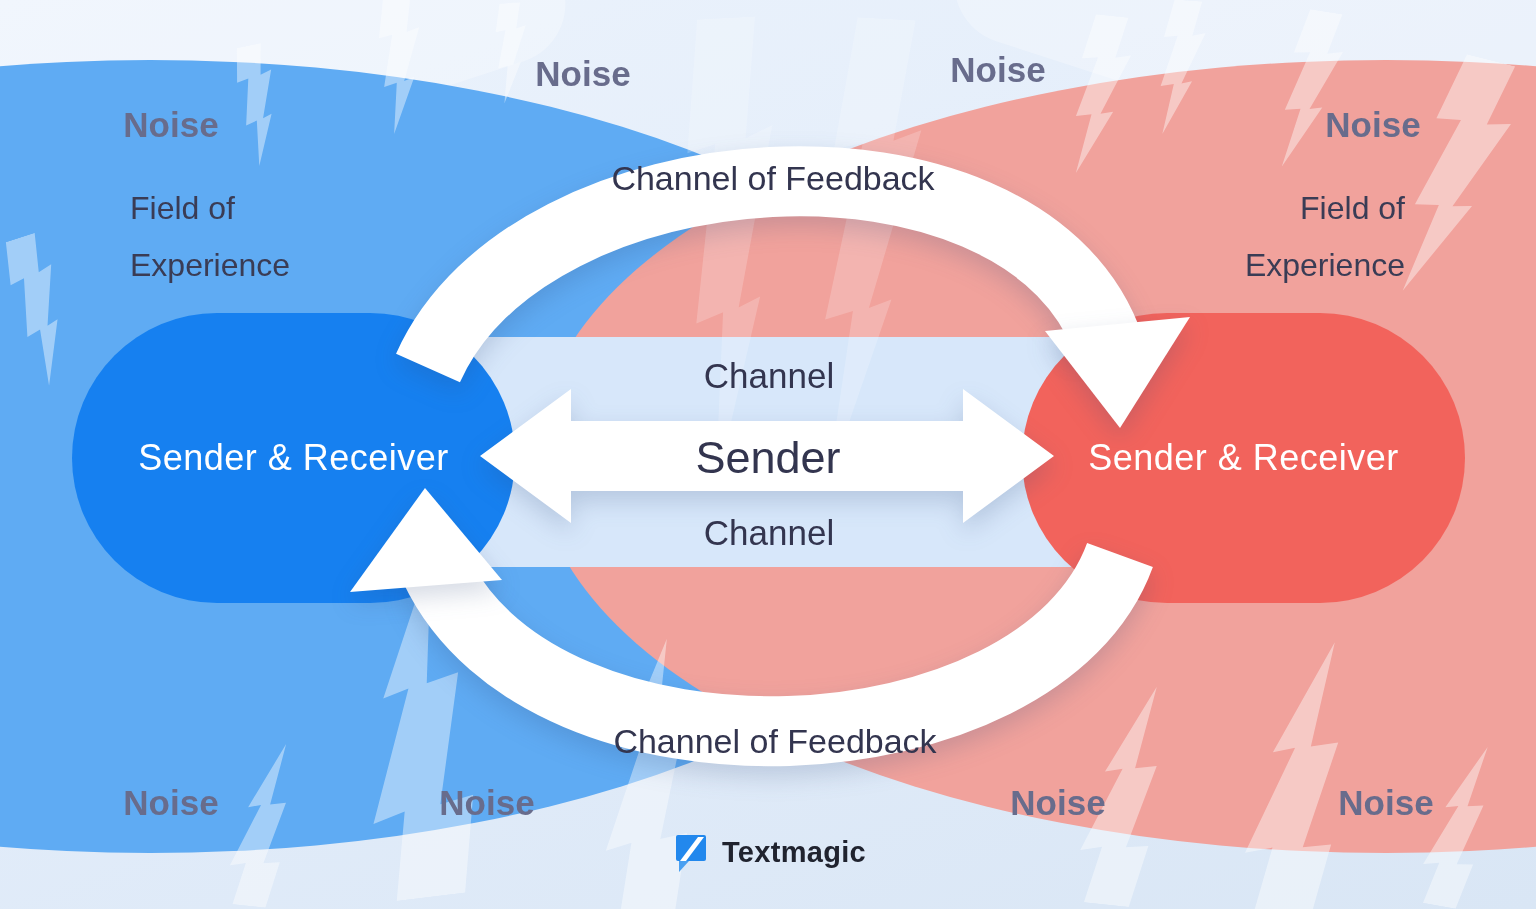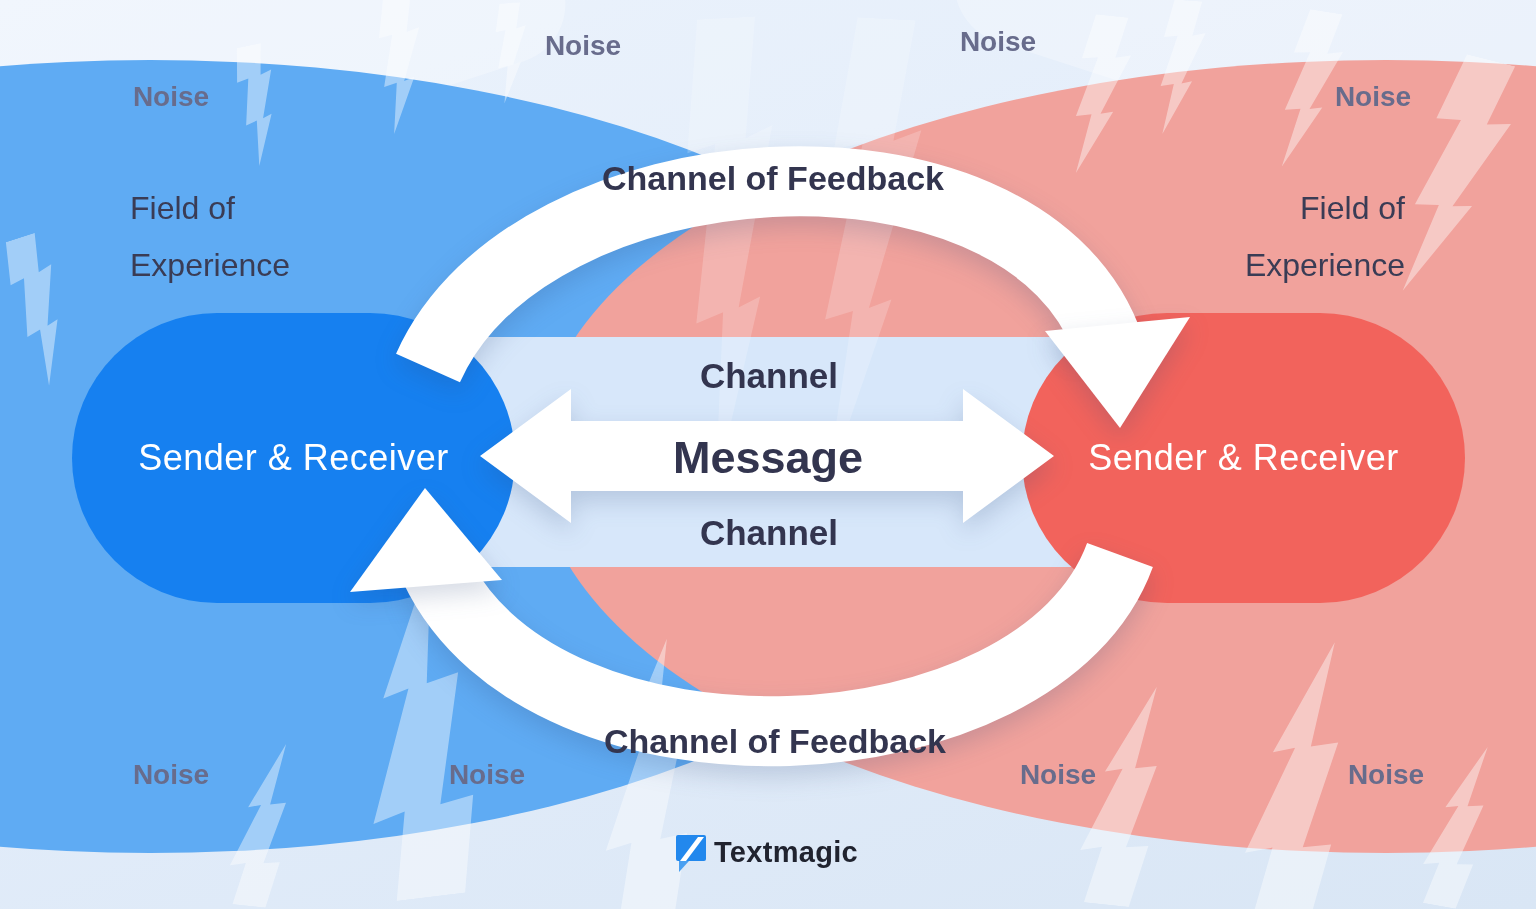--- a/index.html
+++ b/index.html
@@ -42,42 +42,42 @@
         display:flex;align-items:center;justify-content:center;}
   .pill-left{left:72px;background:#1680f0;}
   .pill-right{left:1022px;background:#f2635c;}
   .pill-label{color:#ffffff;font-size:36px;letter-spacing:.5px;white-space:nowrap;}
 
   .overlay{position:absolute;z-index:8;left:0;top:0;}
   .overlay .white-shape{filter:drop-shadow(0 10px 12px rgba(45,70,120,.20));}
   .arcstroke{fill:none;stroke:#ffffff;stroke-width:70;}
   .arrowfill{fill:#ffffff;}
 
-  .lbl{position:absolute;z-index:9;white-space:nowrap;transform:translate(-50%,-50%);font-weight:bold;}
-  .noise{color:#686c8c;font-weight:bold;font-size:28px;}
+  .lbl{position:absolute;z-index:9;white-space:nowrap;transform:translate(-50%,-50%);}
+  .noise{color:#686c8c;font-weight:bold;font-size:35px;margin-top:28px;}
   .noise-1{left:171px;top:97px;}
   .noise-2{left:583px;top:46px;}
   .noise-3{left:998px;top:42px;}
   .noise-4{left:1373px;top:97px;}
   .noise-5{left:171px;top:775px;}
   .noise-6{left:487px;top:775px;}
   .noise-7{left:1058px;top:775px;}
   .noise-8{left:1386px;top:775px;}
   .dark{color:#33354f;}
   .feedback-top{left:773px;top:178px;font-size:34px;}
   .feedback-bottom{left:775px;top:741px;font-size:34px;}
   .channel-top{left:769px;top:376px;font-size:35px;}
   .channel-bottom{left:769px;top:533px;font-size:35px;}
   .message{left:768px;top:458px;font-size:45px;}
 
   .foe{position:absolute;z-index:9;color:#3a3c55;font-size:32px;line-height:57px;}
   .foe-left{left:130px;top:180px;text-align:left;}
   .foe-right{right:131px;top:180px;text-align:right;}
 
-  .logo{position:absolute;z-index:9;left:673px;top:831px;display:flex;align-items:center;gap:5px;}
+  .logo{position:absolute;z-index:9;left:673px;top:831px;display:flex;align-items:center;gap:13px;}
   .logo-icon{display:block;}
   .logo-text{color:#20232f;font-weight:bold;font-size:29px;letter-spacing:.3px;}
 </style>
 </head>
 <body>
 
 <div class="stage">
 
   <div class="streak streak-left"></div>
   <div class="streak streak-right"></div>
@@ -206,21 +206,21 @@
   </div>
   <div class="foe foe-right">
     <div>Field of</div>
     <div>Experience</div>
   </div>
 
   <div class="lbl dark feedback-top">Channel of Feedback</div>
   <div class="lbl dark feedback-bottom">Channel of Feedback</div>
   <div class="lbl dark channel-top">Channel</div>
   <div class="lbl dark channel-bottom">Channel</div>
-  <div class="lbl dark message">Message</div>
+  <div class="lbl dark message">Sender</div>
 
   <div class="logo">
     <svg class="logo-icon" width="36" height="42" viewBox="0 0 36 42">
       <rect x="3" y="4" width="30" height="26" rx="2" fill="#2288ed"></rect>
       <polygon points="7,30 25,6 31,6 13,30" fill="#ffffff"></polygon>
       <polygon points="6,30 16,30 6,41" fill="#4aa0f1"></polygon>
     </svg>
     <span class="logo-text">Textmagic</span>
   </div>
 

